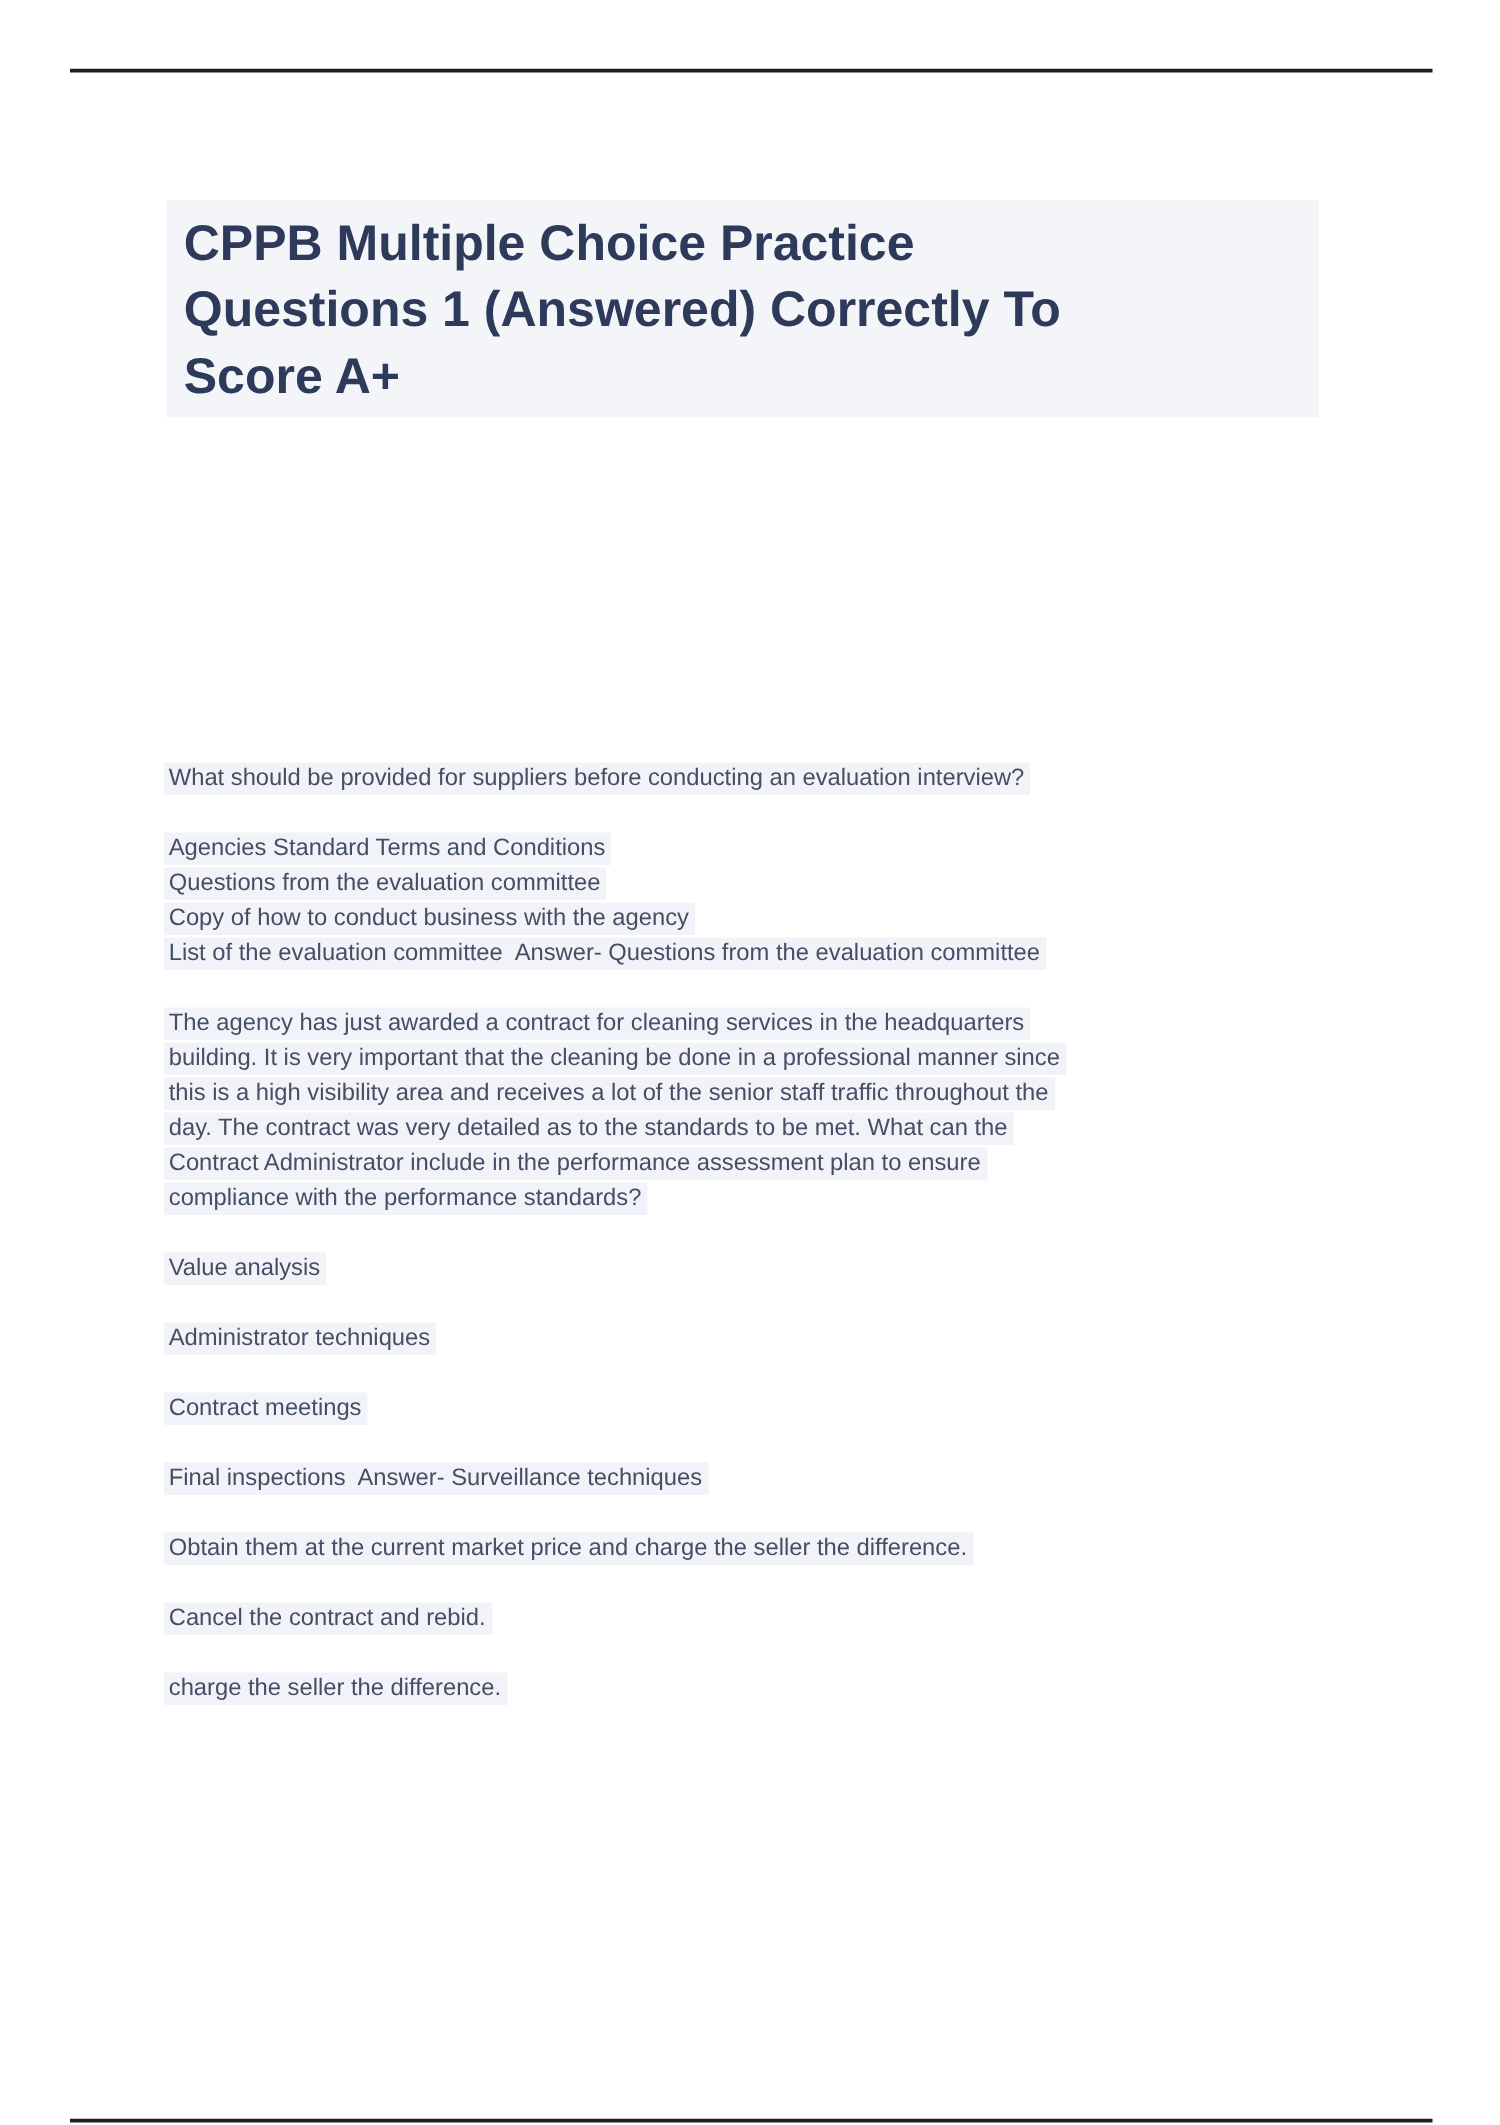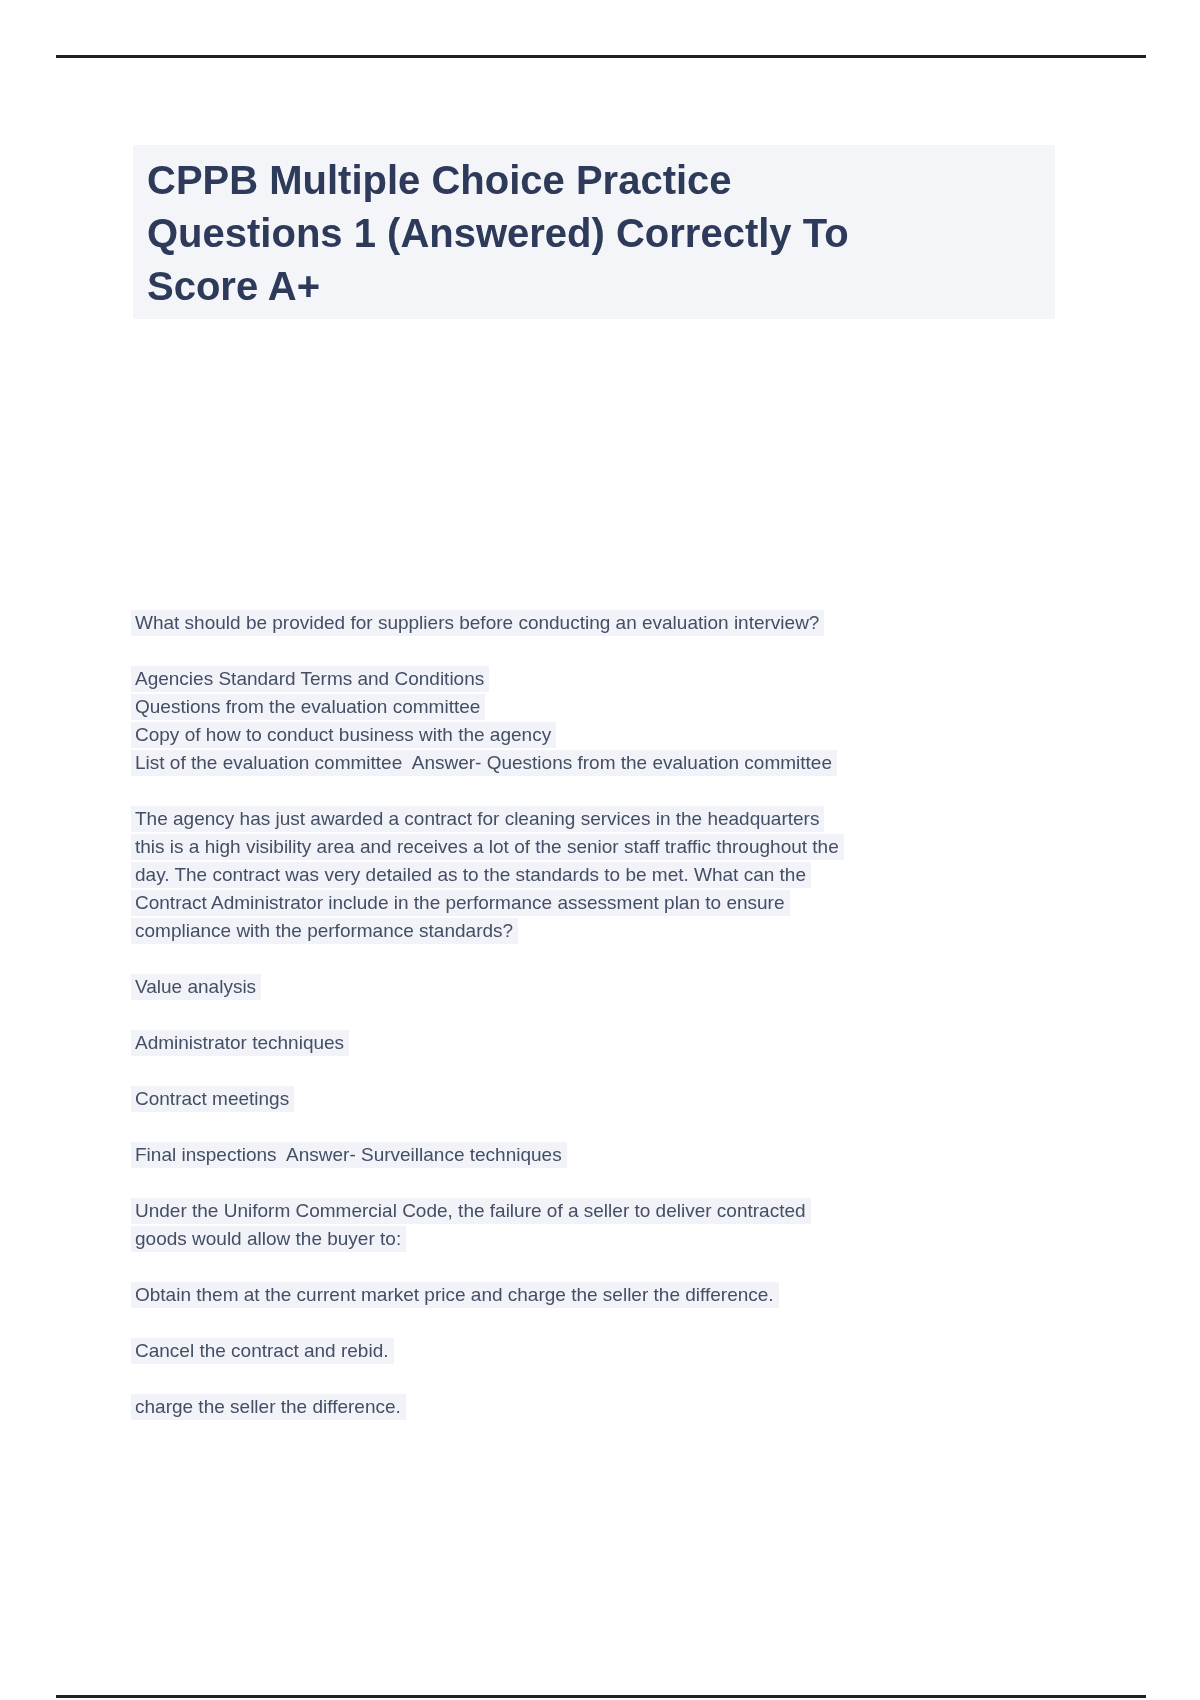--- a/index.html
+++ b/index.html
@@ -20,21 +20,21 @@
     left: 56px;
     width: 1090px;
     background: var(--rule-color, #202020);
   }
   #top-rule { top: 55px; height: 3px; }
   #bottom-rule { top: 1695px; height: 3px; }
 
   #doc-title {
     position: absolute;
     left: 133px;
-    top: 145px;
+    top: 160px;
     width: 922px;
     box-sizing: border-box;
     padding: 9px 12px 6px 14px;
     background: var(--title-bg, #f4f5f9);
     color: var(--title-color, #2e3a59);
     font-size: 40px;
     font-weight: bold;
     line-height: 53px;
     letter-spacing: 0px;
   }
@@ -80,42 +80,39 @@
         <div class="line"><span>What should be provided for suppliers before conducting an evaluation interview?</span></div>
       </div>
       <div class="block">
         <div class="line"><span>Agencies Standard Terms and Conditions</span></div>
         <div class="line"><span>Questions from the evaluation committee</span></div>
         <div class="line"><span>Copy of how to conduct business with the agency</span></div>
         <div class="line"><span>List of the evaluation committee  Answer- Questions from the evaluation committee</span></div>
       </div>
       <div class="block">
         <div class="line"><span>The agency has just awarded a contract for cleaning services in the headquarters</span></div>
+        <div class="line"><span>building. It is very important that the cleaning be done in a professional manner since</span></div>
         <div class="line"><span>this is a high visibility area and receives a lot of the senior staff traffic throughout the</span></div>
         <div class="line"><span>day. The contract was very detailed as to the standards to be met. What can the</span></div>
         <div class="line"><span>Contract Administrator include in the performance assessment plan to ensure</span></div>
         <div class="line"><span>compliance with the performance standards?</span></div>
       </div>
       <div class="block">
         <div class="line"><span>Value analysis</span></div>
       </div>
       <div class="block">
         <div class="line"><span>Administrator techniques</span></div>
       </div>
       <div class="block">
         <div class="line"><span>Contract meetings</span></div>
       </div>
       <div class="block">
         <div class="line"><span>Final inspections  Answer- Surveillance techniques</span></div>
       </div>
       <div class="block">
-        <div class="line"><span>Under the Uniform Commercial Code, the failure of a seller to deliver contracted</span></div>
-        <div class="line"><span>goods would allow the buyer to:</span></div>
-      </div>
-      <div class="block">
         <div class="line"><span>Obtain them at the current market price and charge the seller the difference.</span></div>
       </div>
       <div class="block">
         <div class="line"><span>Cancel the contract and rebid.</span></div>
       </div>
       <div class="block">
         <div class="line"><span>charge the seller the difference.</span></div>
       </div>
     </div>
   <div id="bottom-rule" class="rule"></div>

